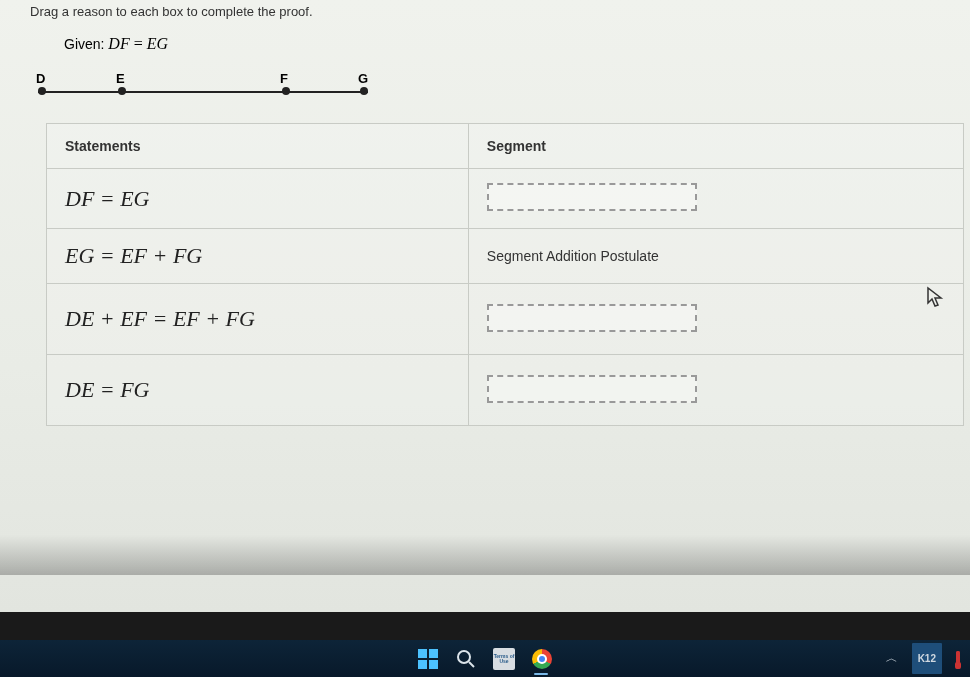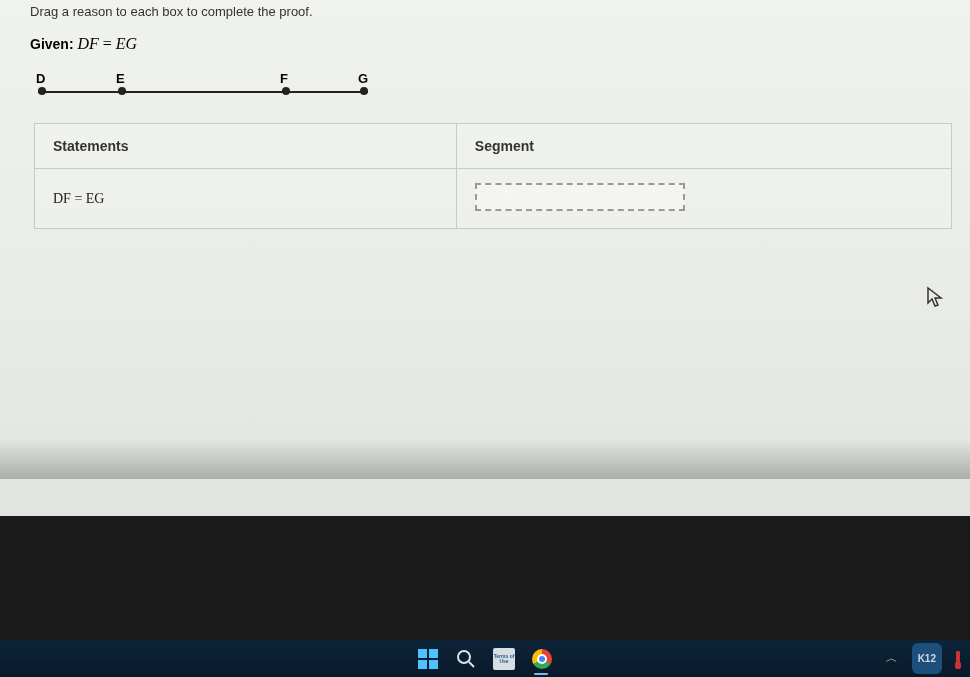--- a/index.html
+++ b/index.html
@@ -1,56 +1,56 @@
 <!DOCTYPE html>
 <html><head>
 <meta charset="utf-8">
 <style>
   * { box-sizing: border-box; margin: 0; padding: 0; }
   html, body { width: 970px; height: 677px; overflow: hidden; font-family: Arial, Helvetica, sans-serif; }
   body { background: #1a1a1a; }
   .screen {
-    width: 970px; height: 516px;
+    width: 970px; height: 612px;
     background: linear-gradient(180deg, #f0f2ed 0%, #e9ece6 60%, #e2e5df 100%);
     position: relative;
     padding: 0 0 8px 30px;
   }
   .bottom-bar {
     width: 970px; height: 37px; background: #000; position: absolute; bottom: 0; left: 0;
   }
   .screen-fade {
     position: absolute; left: 0; right: 0; bottom: 37px; height: 40px;
     background: linear-gradient(180deg, transparent, rgba(0,0,0,0.25));
   }
   .instruction { font-size: 13px; color: #333; padding-top: 4px; }
   .given-line { margin-top: 16px; font-size: 14px; }
-  .given-line b { font-weight: bold; }
+  .given-line b { font-weight: normal; margin-left: 34px; }
   .math-i { font-family: "Times New Roman", serif; font-style: italic; font-size: 16px; text-align: center; }
   .math-r { font-family: "Times New Roman", serif; font-size: 16px; }
   .segment-diagram { margin: 22px 0 0 4px; position: relative; width: 340px; height: 30px; }
   .seg-line { position: absolute; top: 16px; left: 4px; width: 330px; height: 2px; background: #222; }
   .seg-pt { position: absolute; top: 12px; width: 8px; height: 8px; background: #222; border-radius: 50%; }
   .seg-lbl { position: absolute; top: -4px; font-weight: bold; font-size: 13px; }
   .prove-line { margin-top: 22px; font-size: 14px; }
   .proof-table {
-    margin: 18px 0 0 4px;
+    margin: 18px 0 0 16px;
     width: 918px;
     border-collapse: collapse;
     background: rgba(255,255,255,0.15);
   }
   .proof-table th, .proof-table td {
     border: 1px solid #c8cbc5;
     text-align: left;
     padding: 14px 18px;
     font-size: 14px;
     color: #333;
   }
   .proof-table th { font-weight: bold; background: rgba(255,255,255,0.05); }
   .proof-table td:first-child, .proof-table th:first-child { width: 46%; }
-  .stmt { font-family: "Times New Roman", serif; font-size: 14px; color: #222; }
+  .stmt { font-family: "Times New Roman", serif; font-style: italic; font-size: 22px; color: #222; }
   .drop-target {
     display: inline-block; width: 210px; height: 28px;
     border: 2px dashed #999; background: rgba(255,255,255,0.35);
   }
   .cursor-icon {
     position: absolute; right: 26px; top: 286px; color: #333;
   }
   
   .taskbar {
     position: absolute; left: 0; right: 0; top: 0; height: 37px;
@@ -62,21 +62,21 @@
   .win-logo { display: grid; grid-template-columns: 9px 9px; grid-template-rows: 9px 9px; gap: 2px; }
   .win-logo span:nth-child(1){background:#4cc2ff;} .win-logo span:nth-child(2){background:#4cc2ff;}
   .win-logo span:nth-child(3){background:#4cc2ff;} .win-logo span:nth-child(4){background:#4cc2ff;}
   .chrome-ring { width: 20px; height: 20px; border-radius: 50%; background: conic-gradient(#ea4335 0 120deg,#34a853 120deg 240deg,#fbbc05 240deg 360deg); position: relative; }
   .chrome-ring::after { content:""; position:absolute; inset:5px; background:#fff; border-radius:50%; }
   .chrome-ring::before { content:""; position:absolute; inset:7px; background:#4285f4; border-radius:50%; z-index:1; }
   .chrome-under { position:absolute; bottom:-5px; left:3px; width:14px; height:2px; background:#7ab8e8; border-radius:1px; }
   .terms-box { width:26px; height:22px; background:#d8dde2; border-radius:2px; display:flex; align-items:center; justify-content:center; font-size:5px; font-weight:bold; color:#2a5c8a; line-height:1; text-align:center; }
   .tray { position:absolute; right:10px; top:0; height:37px; display:flex; align-items:center; gap:14px; color:#cfd8e0; font-size:11px; }
   .tray .caret { font-size:12px; }
-  .pill { background:#1e4e7a; padding:10px 6px; border-radius:6px; font-size:10px; font-weight:bold; }
+  .pill { background:#1e4e7a; padding:10px 6px; border-radius:1px; font-size:10px; font-weight:bold; }
   .headset { width:18px; height:14px; border:2px solid #c33; border-bottom:none; border-radius:10px 10px 0 0; position:relative; }
   .headset::before, .headset::after { content:""; position:absolute; width:5px; height:7px; background:#c33; bottom:-4px; border-radius:2px; }
   .headset::before{left:-2px;} .headset::after{right:-2px;}
 </style>
 </head>
 <body>
 
 <div class="screen">
 
   <div class="instruction">Drag a reason to each box to complete the proof.</div>
@@ -102,20 +102,32 @@
   <table class="proof-table">
     <thead>
       <tr>
         <th>Statements</th>
         <th>Segment</th>
       </tr>
     </thead>
     <tbody>
       <tr>
         <td><span class="stmt">DF = EG</span></td>
+        <td><span class="drop-target"></span></td>
+      </tr>
+      <tr>
+        <td><span class="stmt">EG = EF + FG</span></td>
+        <td><span>Segment Addition Postulate</span></td>
+      </tr>
+      <tr>
+        <td style="padding-top:22px;padding-bottom:22px"><span class="stmt">DE + EF = EF + FG</span></td>
+        <td><span class="drop-target"></span></td>
+      </tr>
+      <tr>
+        <td style="padding-top:22px;padding-bottom:22px"><span class="stmt">DE = FG</span></td>
         <td><span class="drop-target"></span></td>
       </tr>
     </tbody>
   </table>
 
   <div class="cursor-icon">
     <svg width="18" height="22" viewBox="0 0 18 22">
         <path d="M2 2 L2 17 L6 13 L9 20 L12 19 L9 12 L15 12 Z" fill="none" stroke="#333" stroke-width="1.5"></path>
       </svg>
   </div>

